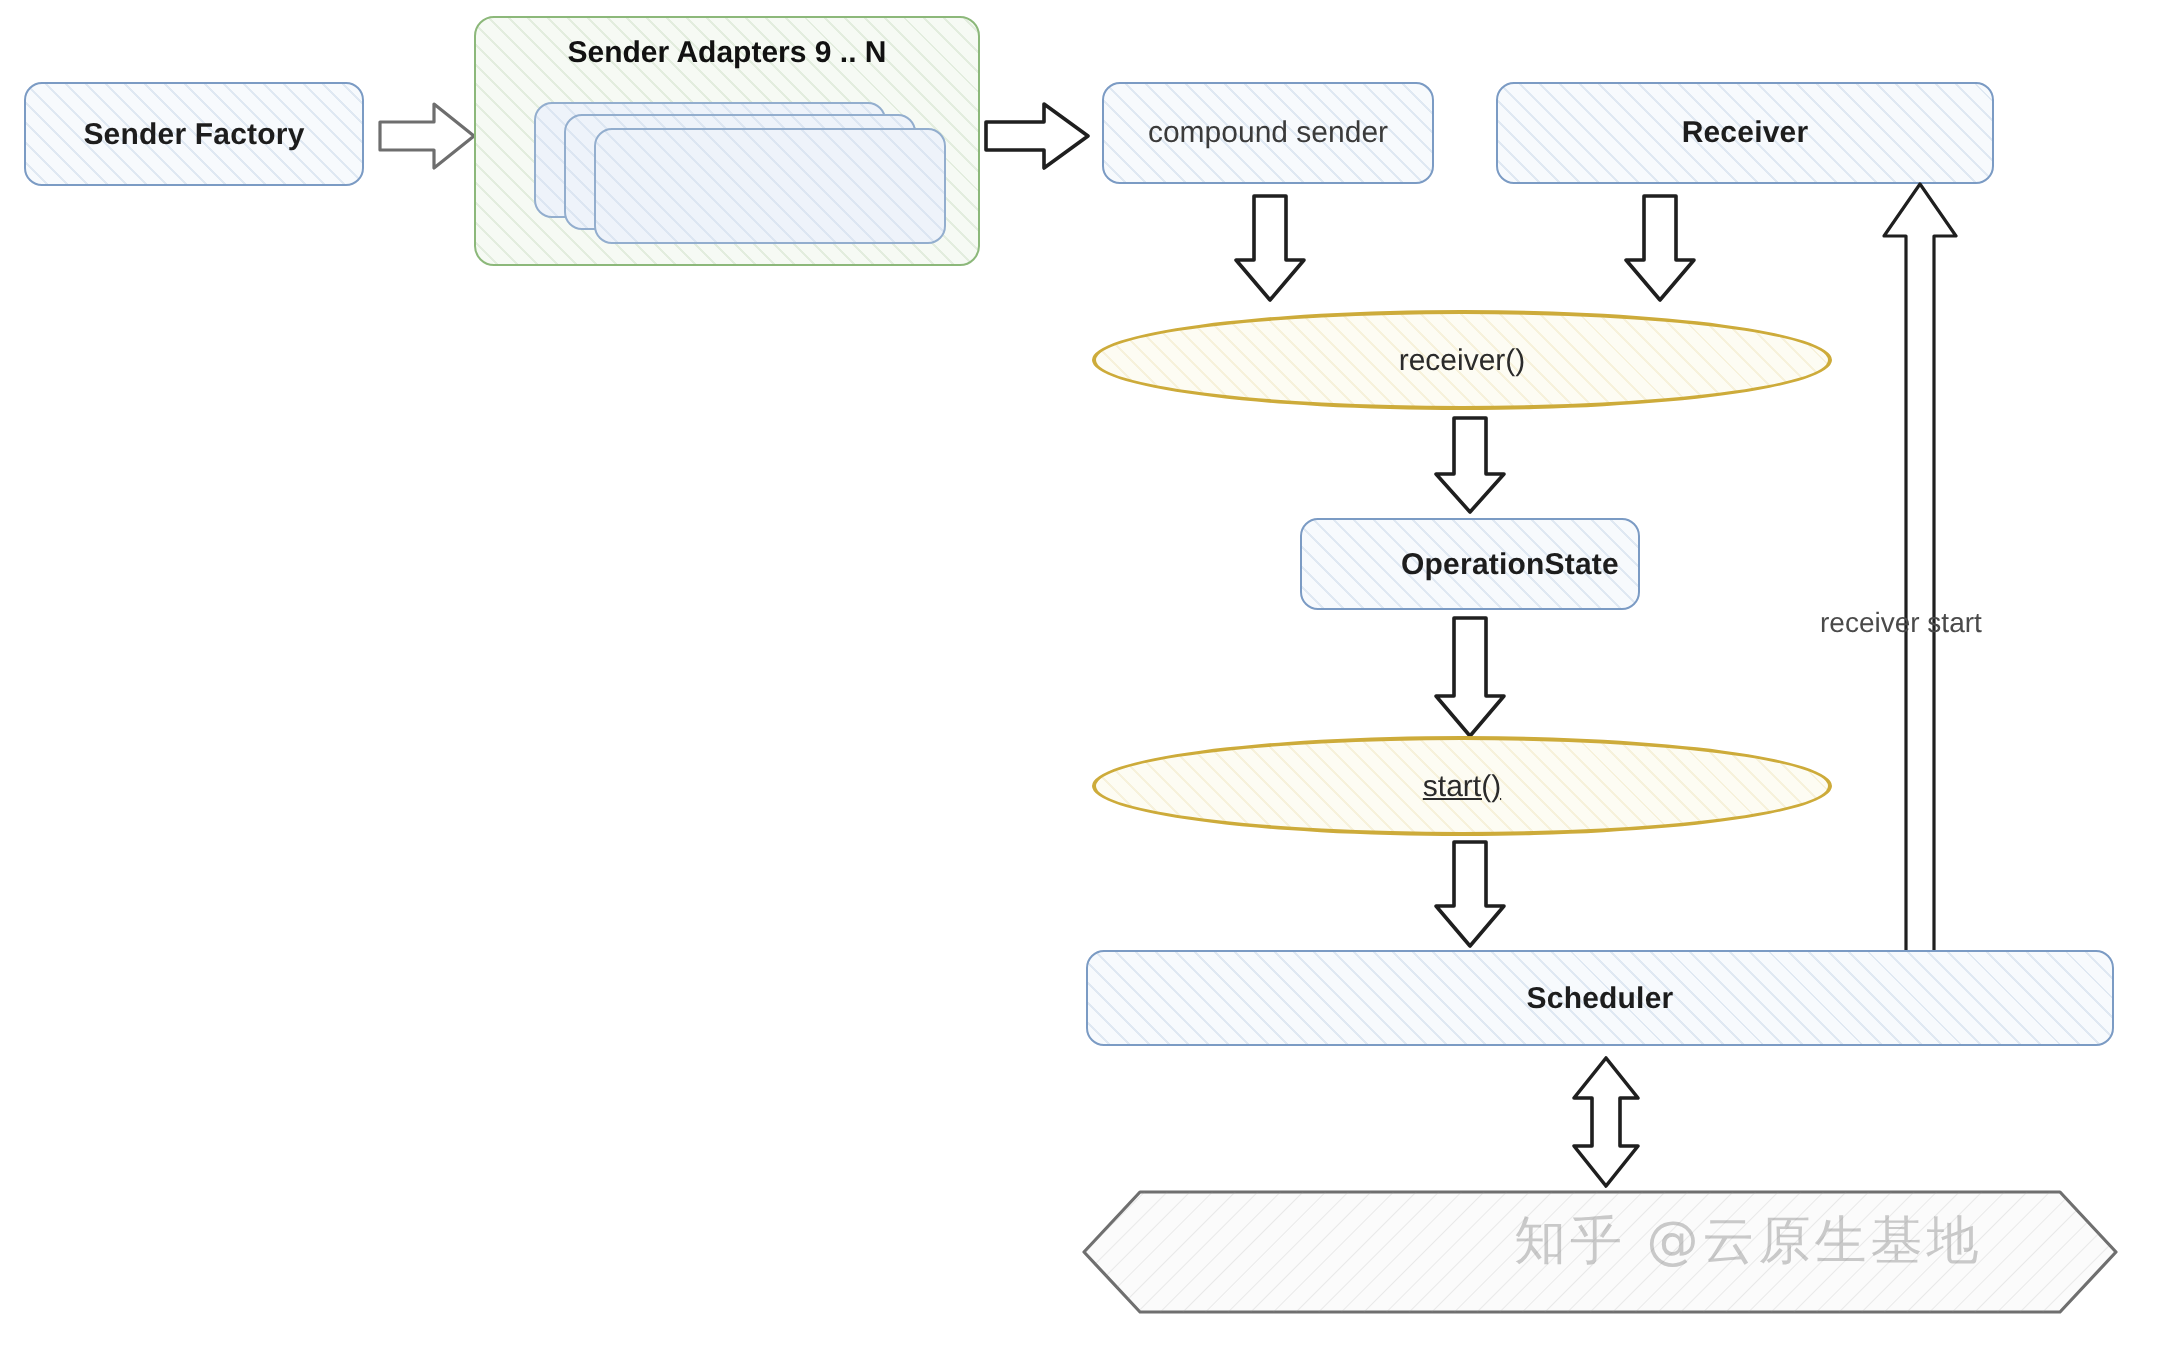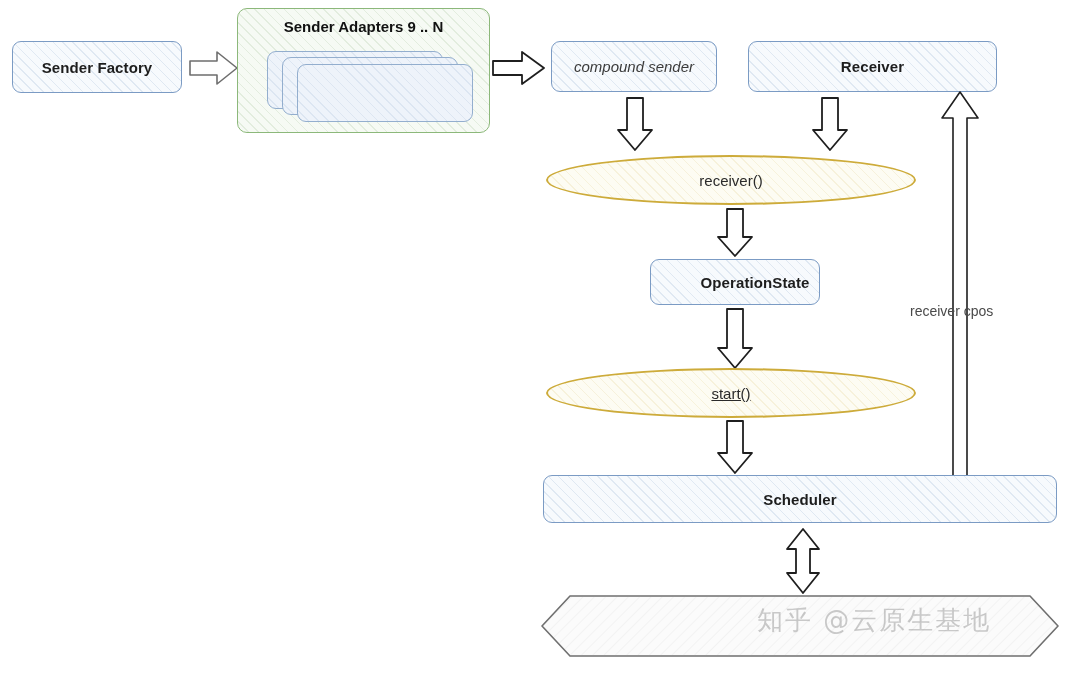--- a/index.html
+++ b/index.html
@@ -33,21 +33,21 @@
     background-image: repeating-linear-gradient(
         45deg,
         rgba(140,170,205,0.22) 0px,
         rgba(140,170,205,0.22) 1px,
         rgba(255,255,255,0) 1px,
         rgba(255,255,255,0) 7px);
     color: #1d1d1d;
     align-items: center;
   }
   .lbl-bold { font-weight: bold; font-size: 15px; letter-spacing: .1px; }
-  .lbl-reg  { font-weight: normal; font-size: 15px; color: #3b3b3b; font-style: italic; }
+  .lbl-reg  { font-weight: normal; font-size: 15px; color: #3b3b3b; }
 
   
   .box-green {
     border: 1.6px solid #8cb87a;
     border-radius: 10px;
     background-color: #f6faf4;
     background-image: repeating-linear-gradient(
         45deg,
         rgba(150,185,135,0.20) 0px,
         rgba(150,185,135,0.20) 1px,
@@ -206,21 +206,21 @@
     <svg width="40" height="55" viewBox="0 0 40 55">
       <polygon points="12,1 28,1 28,33 37,33 20,53 3,33 12,33" fill="#ffffff" stroke="#1f1f1f" stroke-width="1.8" stroke-linejoin="round"></polygon>
     </svg>
   </div>
 
   <div class="arrow" style="left:938px; top:90px; width:44px; height:388px;">
     <svg width="44" height="388" viewBox="0 0 44 388">
       <polygon points="22,2 40,28 29,28 29,386 15,386 15,28 4,28" fill="#ffffff" stroke="#1f1f1f" stroke-width="1.6" stroke-linejoin="round"></polygon>
     </svg>
   </div>
-  <div class="freetext" style="left:910px; top:303px;">receiver cpos</div>
+  <div class="freetext" style="left:910px; top:303px;">receiver start</div>
 
   <div class="node box-blue" style="left:543px; top:475px; width:514px; height:48px;">
     <span class="lbl-bold">Scheduler</span>
   </div>
 
   <div class="arrow" style="left:783px; top:527px; width:40px; height:68px;">
     <svg width="40" height="68" viewBox="0 0 40 68">
       <polygon points="20,2 36,22 27,22 27,46 36,46 20,66 4,46 13,46 13,22 4,22" fill="#ffffff" stroke="#1f1f1f" stroke-width="1.8" stroke-linejoin="round"></polygon>
     </svg>
   </div>

